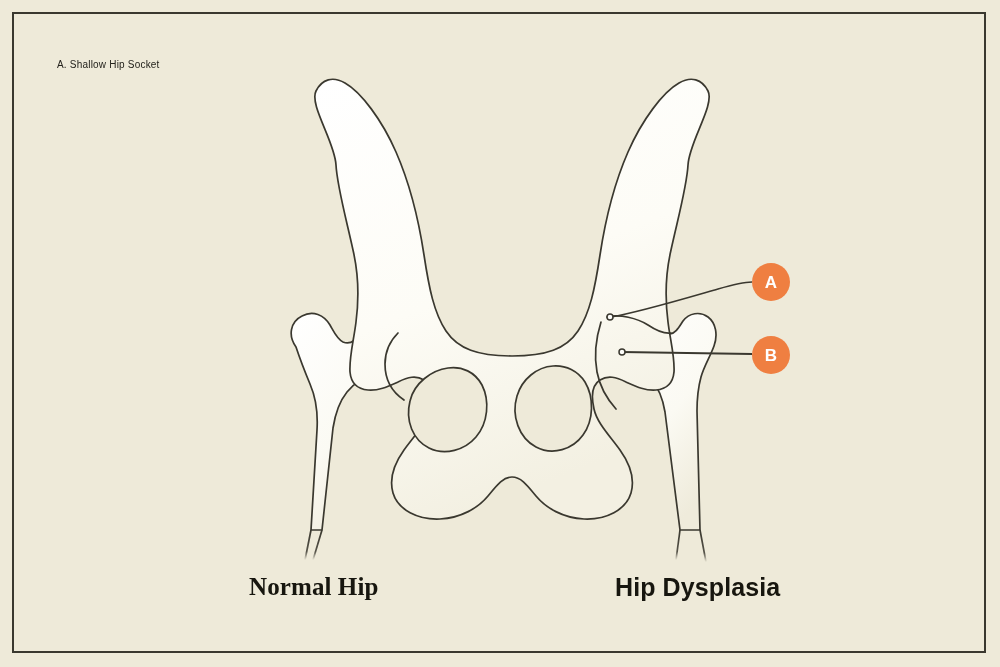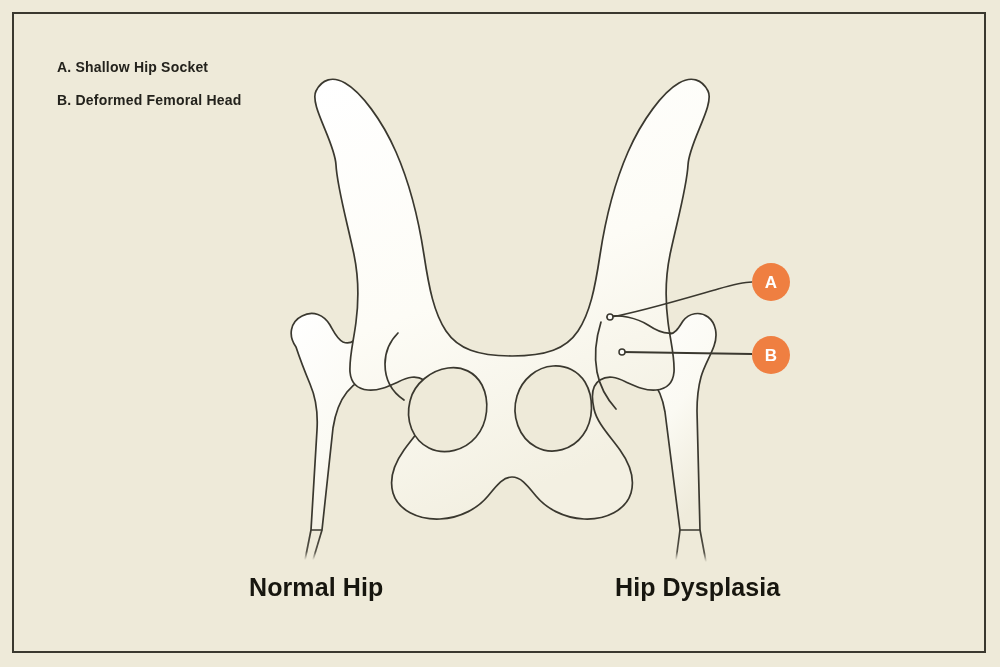--- a/index.html
+++ b/index.html
@@ -28,60 +28,59 @@
     box-sizing: border-box;
     pointer-events: none;
   }
   .legend {
     position: absolute;
     left: 57px;
     top: 60px;
     width: 320px;
   }
   .legend-item {
-    font-size: 14px;
-    font-weight: bold;
+    font-size: 10px;
+    font-weight: normal;
     letter-spacing: 0.2px;
     color: #23221c;
     line-height: 1;
     margin-bottom: 19px;
     white-space: nowrap;
   }
   #diagram-svg {
     position: absolute;
     left: 0;
     top: 0;
   }
   .caption {
     position: absolute;
     font-size: 25px;
     font-weight: bold;
     color: #17160f;
     letter-spacing: 0.1px;
     white-space: nowrap;
   }
-  #caption-normal { left: 249px; top: 573px; }
+  #caption-normal { left: 249px; top: 573px; font-family: Liberation Serif, serif; }
   #caption-dysplasia { left: 615px; top: 573px; }
   .badge-letter {
     font-size: 17px;
     font-weight: bold;
     fill: #ffffff;
     font-family: "Liberation Sans", sans-serif;
   }
 </style>
 </head>
 <body>
 
 <div id="canvas">
 
   <div id="frame-border"></div>
 
   <div class="legend">
     <div class="legend-item">A. Shallow Hip Socket</div>
-    <div class="legend-item">B. Deformed Femoral Head</div>
   </div>
 
   <svg id="diagram-svg" width="1000" height="667" viewBox="0 0 1000 667">
     <defs>
       <linearGradient id="boneGrad" x1="0" y1="0" x2="0.35" y2="1">
         <stop offset="0%" stop-color="#ffffff"></stop>
         <stop offset="55%" stop-color="#fdfcf6"></stop>
         <stop offset="100%" stop-color="#f3f0e2"></stop>
       </linearGradient>
       <linearGradient id="femurGrad" x1="0" y1="0" x2="0.6" y2="1">

